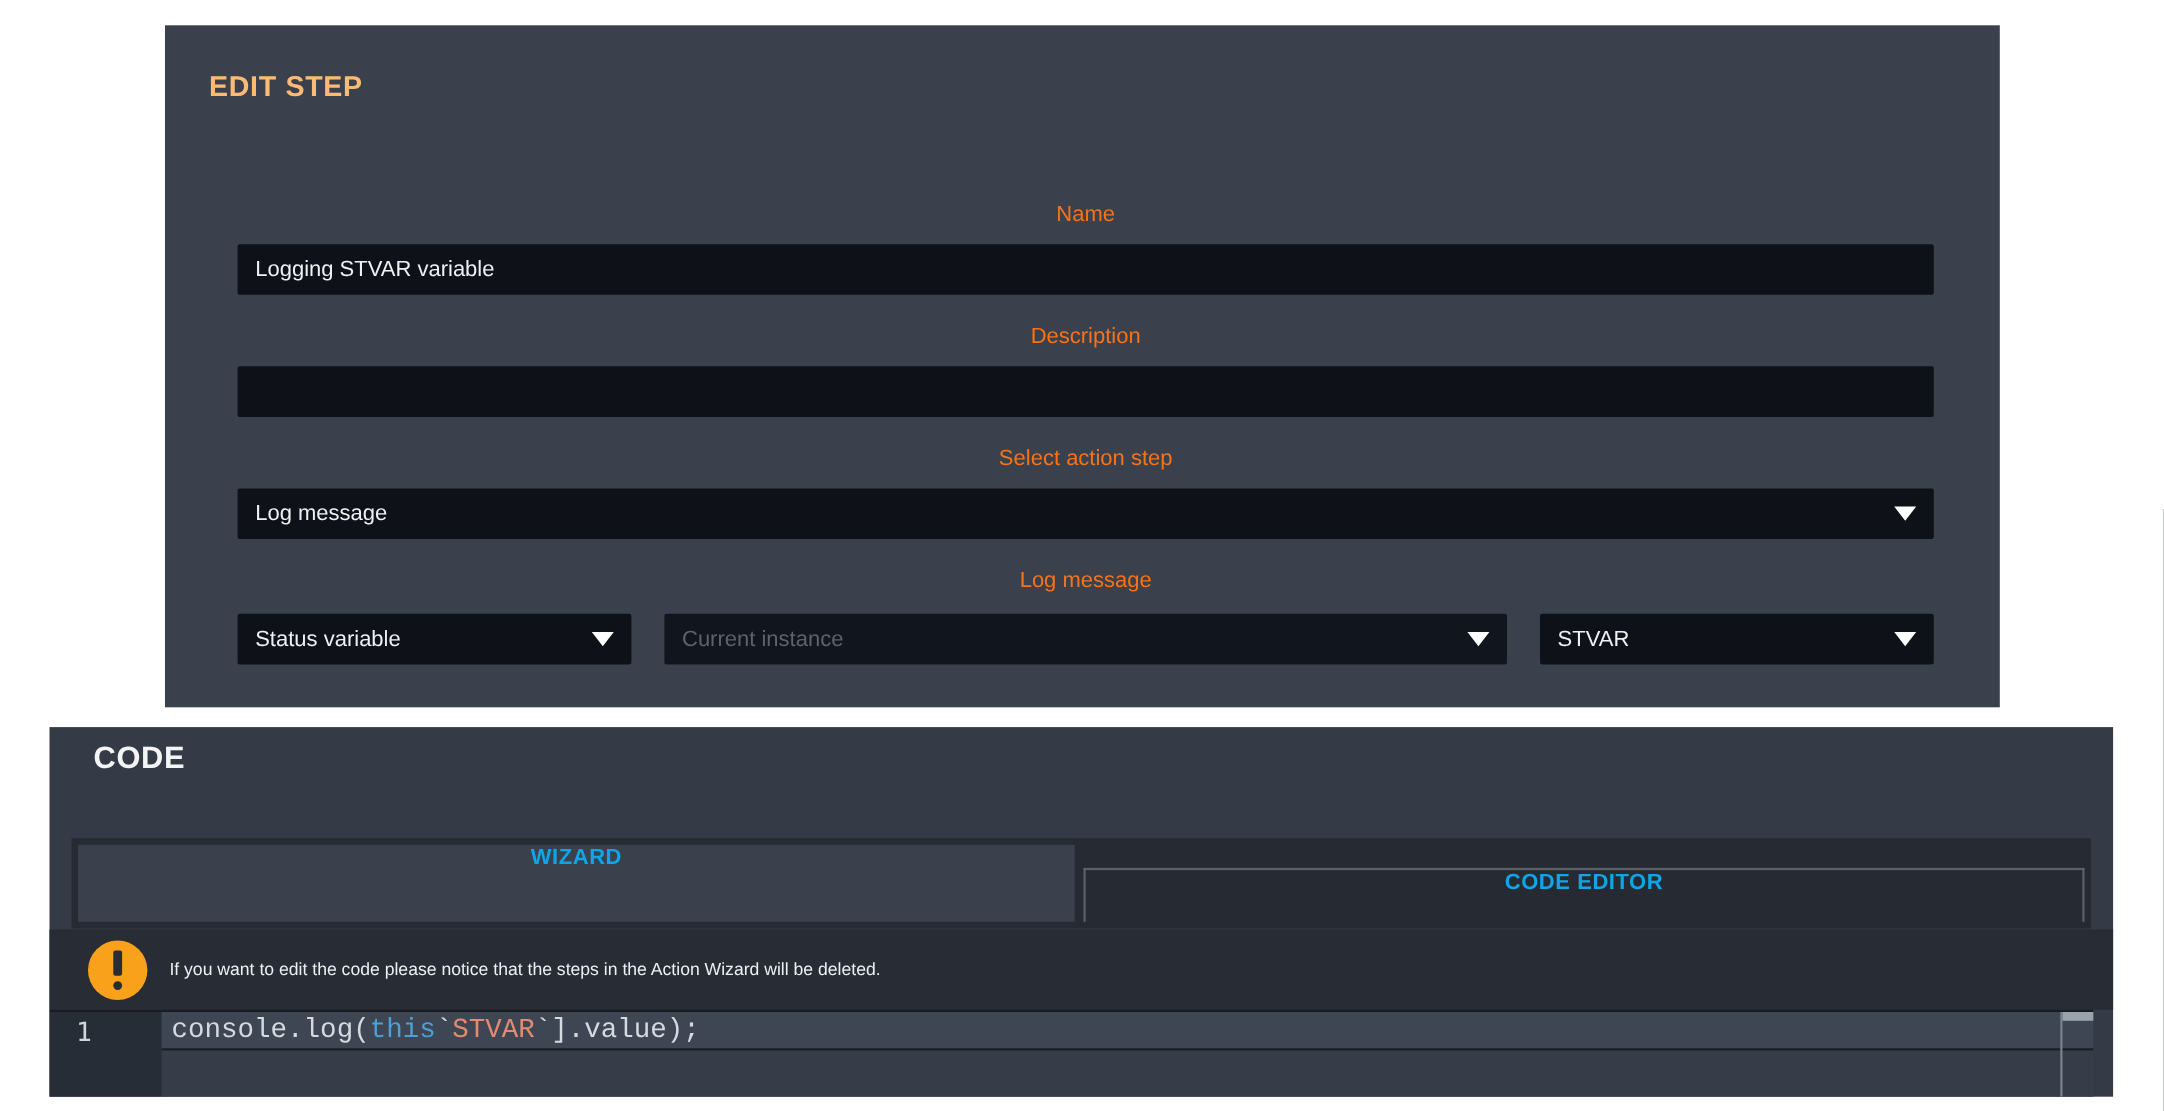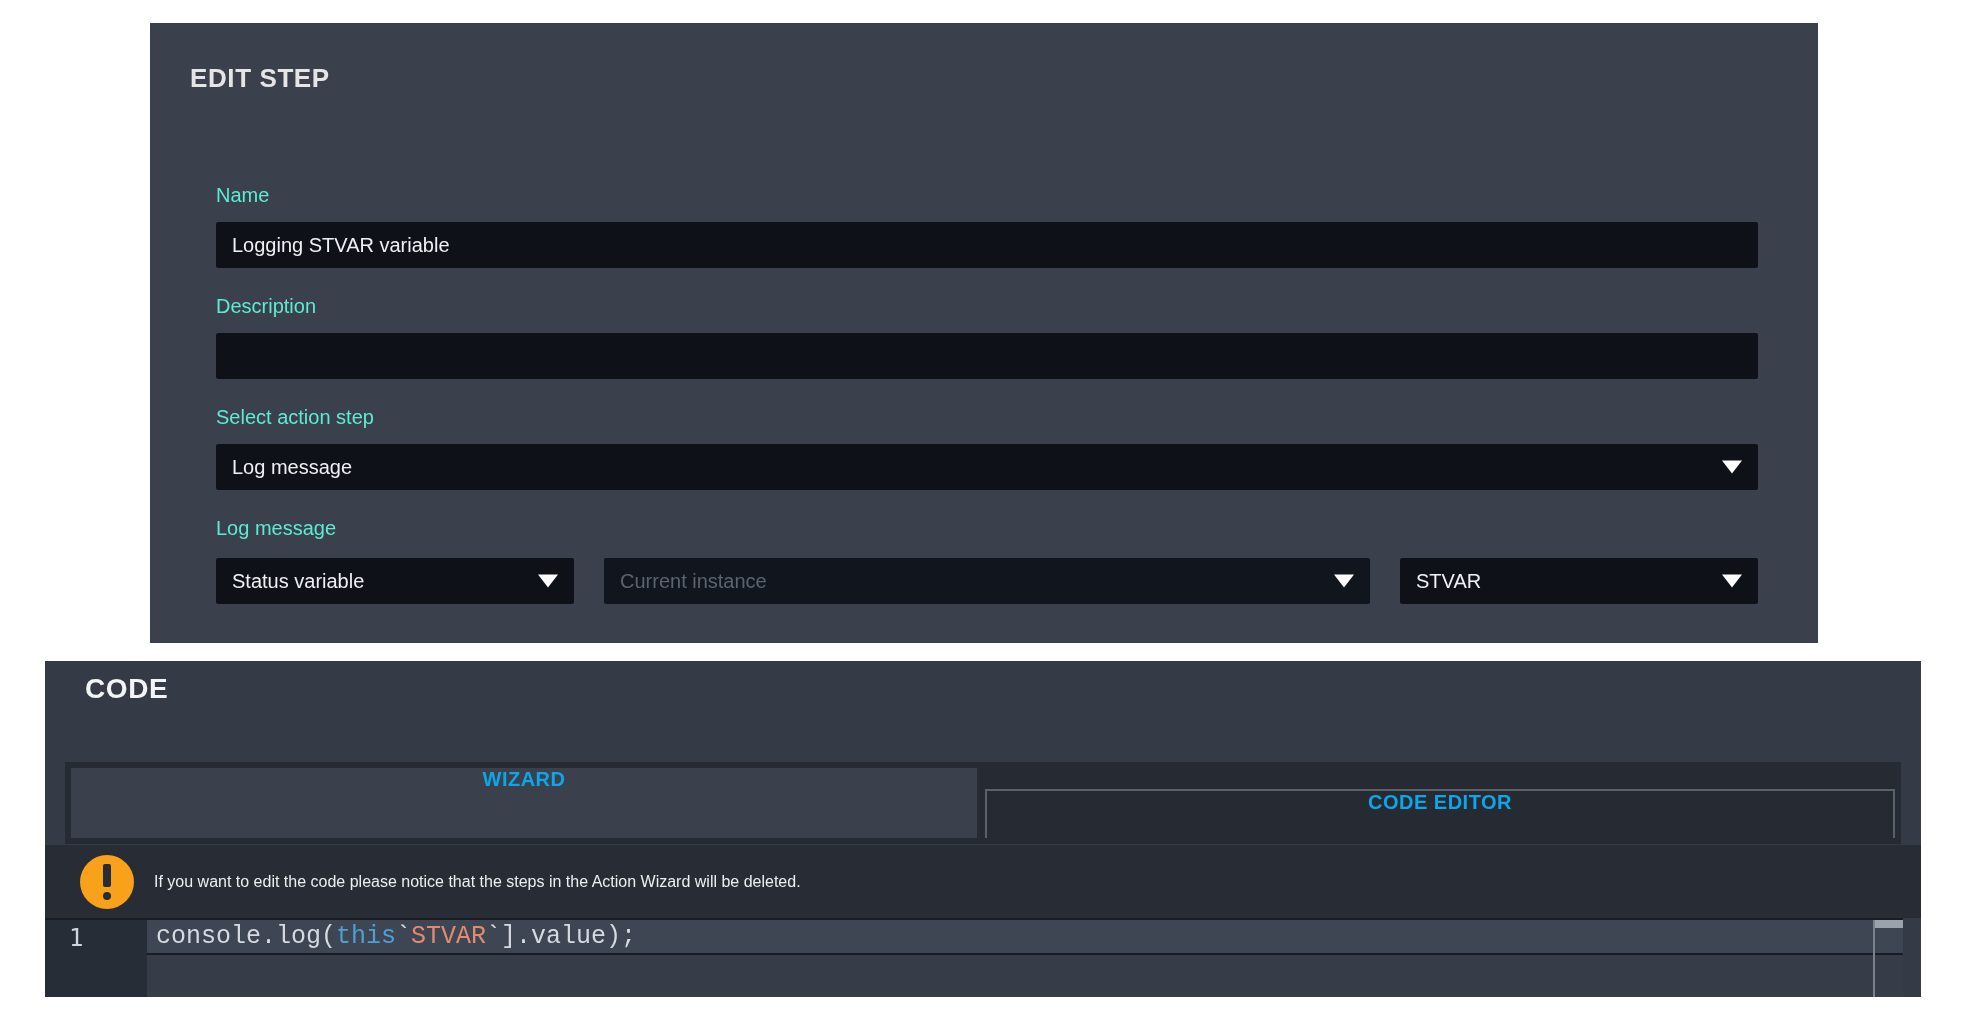--- a/index.html
+++ b/index.html
@@ -7,25 +7,25 @@
     width:1967px;height:1010px;position:relative;background:#ffffff;
     font-family:"Liberation Sans",sans-serif;overflow:hidden;
   }
   
   .edit-panel{
     position:absolute;left:150px;top:23px;width:1668px;height:620px;
     background:#3a414c;box-sizing:border-box;
   }
   .edit-title{
     position:absolute;left:40px;top:40px;
-    font-size:26px;font-weight:bold;letter-spacing:0.6px;color:#e5e5e5;
+    font-size:26px;font-weight:bold;letter-spacing:0.6px;color:#fdba74;
   }
   .fields{position:absolute;left:66px;right:60px;top:160px;}
   .field-label{
-    font-size:20px;color:#5eead4;margin:26px 0 15px 0;line-height:24px;
+    font-size:20px;color:#f97316;margin:26px 0 15px 0;line-height:24px;text-align:center;
   }
   .field-label.first{margin-top:0;}
   .text-input{
     display:block;width:100%;height:46px;box-sizing:border-box;
     background:#0e1118;border:none;outline:none;border-radius:2px;
     color:#eef0f3;font-size:20px;padding:0 16px;
     font-family:"Liberation Sans",sans-serif;
   }
   .select{
     position:relative;height:46px;box-sizing:border-box;background:#0e1118;

